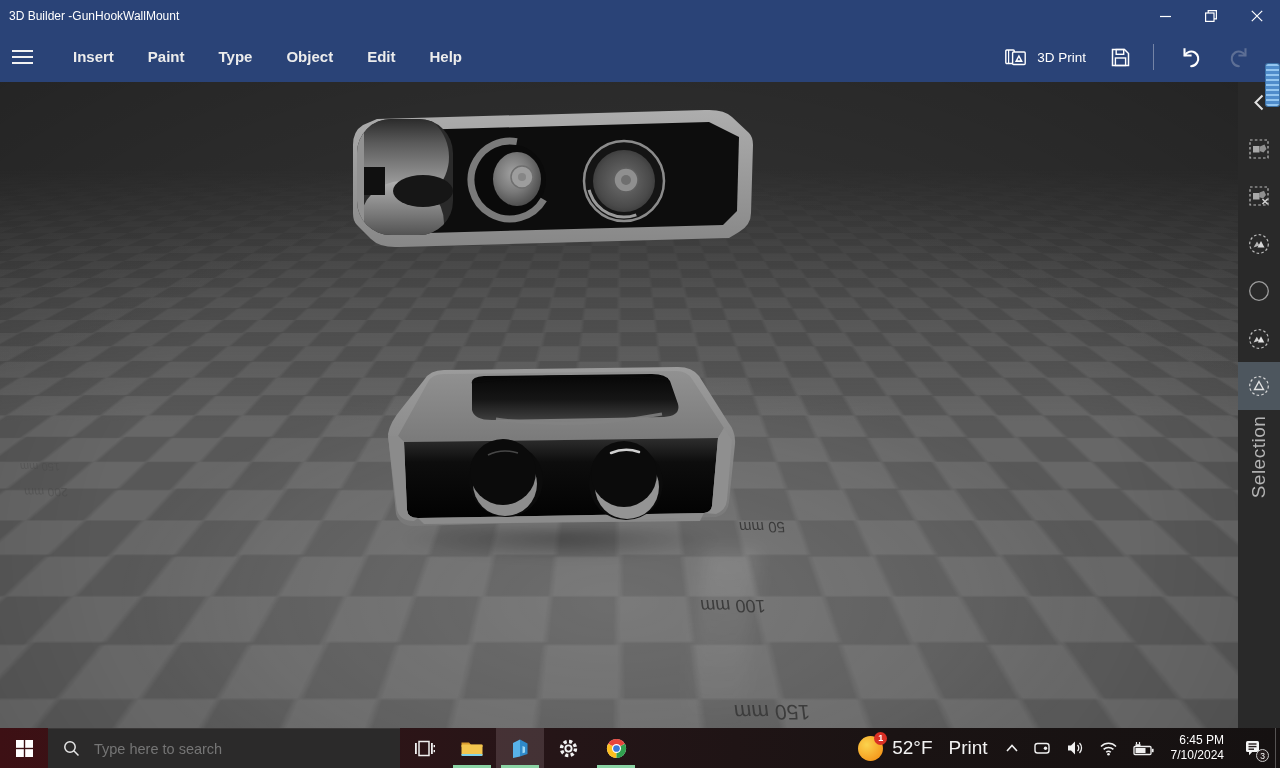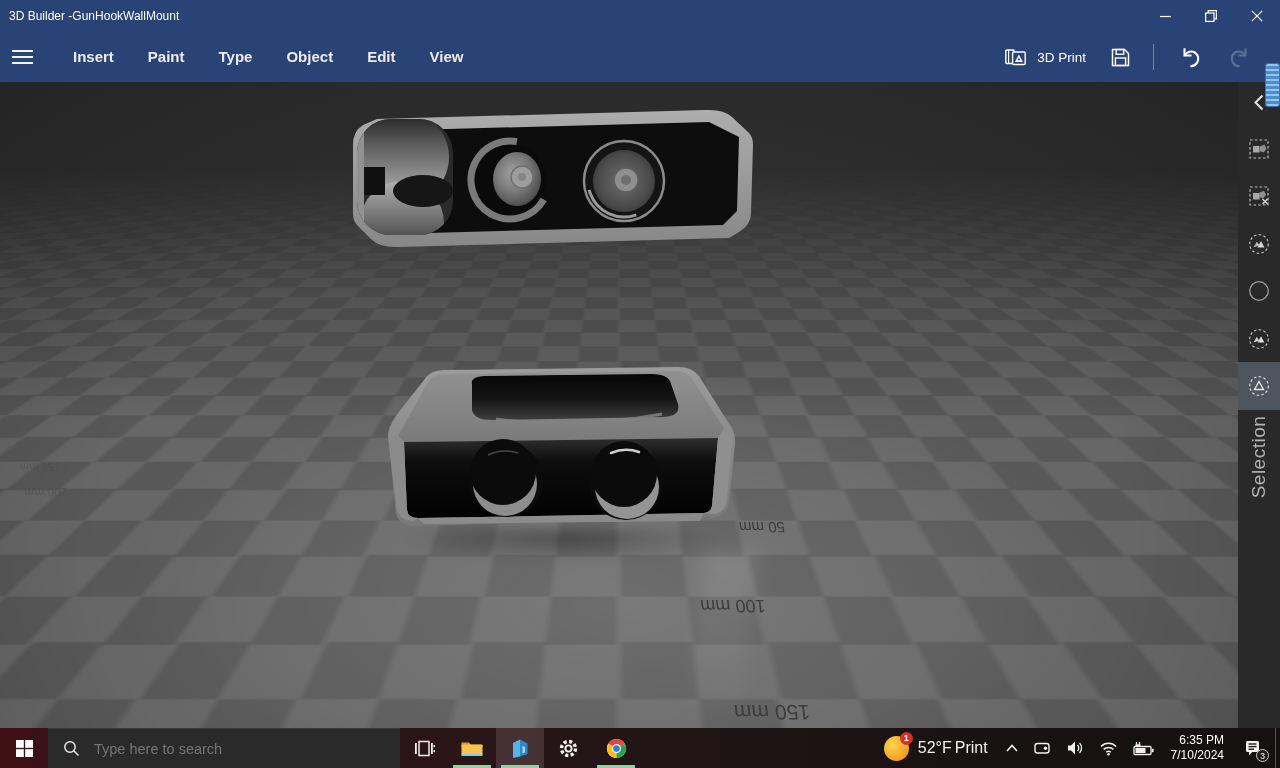--- a/index.html
+++ b/index.html
@@ -90,21 +90,21 @@
   .search-box input { background:transparent; border:none; outline:none; color:#86efac;
     font-size:14.5px; width:270px; font-family:inherit; }
   .search-glyph { margin:0 14px 0 15px; display:flex; }
   .tray { margin-left:auto; display:flex; align-items:center; height:40px; }
   .weather { display:flex; align-items:center; gap:9px; padding:0 10px; height:40px; }
   .sun { position:relative; width:25px; height:25px; border-radius:50%;
     background:radial-gradient(circle at 35% 35%, #fbd34d, #f59a1d 75%); }
   .sun-badge { position:absolute; right:-4px; top:-4px; width:13px; height:13px; border-radius:50%;
     background:#d93025; color:#fff; font-size:9px; font-weight:bold; display:flex;
     align-items:center; justify-content:center; }
-  .weather-text { font-size:16px; color:#f2f2f2; display:flex; gap:3px; }
+  .weather-text { font-size:19px; color:#f2f2f2; display:flex; gap:16px; }
   .tray-icon { padding:0 7px; height:40px; display:flex; align-items:center; }
   .clock { text-align:right; font-size:12px; line-height:1.25; padding:0 9px; color:#fff; }
   .action-center { position:relative; padding:0 12px 0 10px; height:40px; display:flex; align-items:center; }
   .ac-badge { position:absolute; right:6px; bottom:6px; width:13px; height:13px; border-radius:50%;
     background:#241c1c; border:1.3px solid #c9c9c9; color:#fff; font-size:8.5px;
     display:flex; align-items:center; justify-content:center; }
   .show-desktop { width:5px; height:40px; border-left:1px solid rgba(255,255,255,0.28); }
 </style>
 </head>
 <body>
@@ -138,21 +138,21 @@
       <span></span>
         <span></span>
         <span></span>
     </div>
     <div class="menu-items">
       <div class="menu-item">Insert</div>
       <div class="menu-item">Paint</div>
       <div class="menu-item">Type</div>
       <div class="menu-item">Object</div>
       <div class="menu-item">Edit</div>
-      <div class="menu-item">View</div>
+      <div class="menu-item">Help</div>
     </div>
     <div class="menu-right">
       <div class="mr-btn">
         <svg width="24" height="20" viewBox="0 0 24 20">
           <rect x="1.8" y="3" width="8.5" height="13.5" rx="1" fill="none" stroke="#fff" stroke-width="1.4"></rect>
           <line x1="4.6" y1="3" x2="4.6" y2="16.5" stroke="#fff" stroke-width="1.2"></line>
           <rect x="8.6" y="5" width="12.6" height="12.5" rx="1" fill="#2a4377" stroke="#fff" stroke-width="1.4"></rect>
           <path d="M14.9 7.6 L18.9 15 H10.9 Z" fill="#fff"></path>
           <path d="M14.9 10.6 L16.3 13.3 H13.5 Z" fill="#2a4377"></path>
         </svg>
@@ -441,21 +441,21 @@
       <div class="tray-icon">
         <svg width="23" height="15" viewBox="0 0 23 15">
           <path d="M4.5 1 V3.2 M7.5 1 V3.2" stroke="#f0f0f0" stroke-width="1.2"></path>
           <path d="M3.5 3.2 H8.5 V5 H3.5 Z" fill="#f0f0f0"></path>
           <rect x="2" y="5.5" width="17" height="8" rx="1" fill="none" stroke="#f0f0f0" stroke-width="1.3"></rect>
           <rect x="19.8" y="7.8" width="1.8" height="3.4" fill="#f0f0f0"></rect>
           <rect x="3.5" y="7" width="10" height="5" fill="#f0f0f0"></rect>
         </svg>
       </div>
       <div class="clock">
-        <div>6:35 PM</div>
+        <div>6:45 PM</div>
         <div>7/10/2024</div>
       </div>
       <div class="action-center">
         <svg width="20" height="18" viewBox="0 0 20 18">
           <rect x="3" y="2" width="13" height="11" rx="1.5" fill="#f4f4f4"></rect>
           <path d="M6 13 V16.2 L9.2 13 Z" fill="#f4f4f4"></path>
           <line x1="5.5" y1="5" x2="13.5" y2="5" stroke="#241c1c" stroke-width="1.4"></line>
           <line x1="5.5" y1="7.6" x2="13.5" y2="7.6" stroke="#241c1c" stroke-width="1.4"></line>
           <line x1="5.5" y1="10.2" x2="11" y2="10.2" stroke="#241c1c" stroke-width="1.4"></line>
         </svg>

